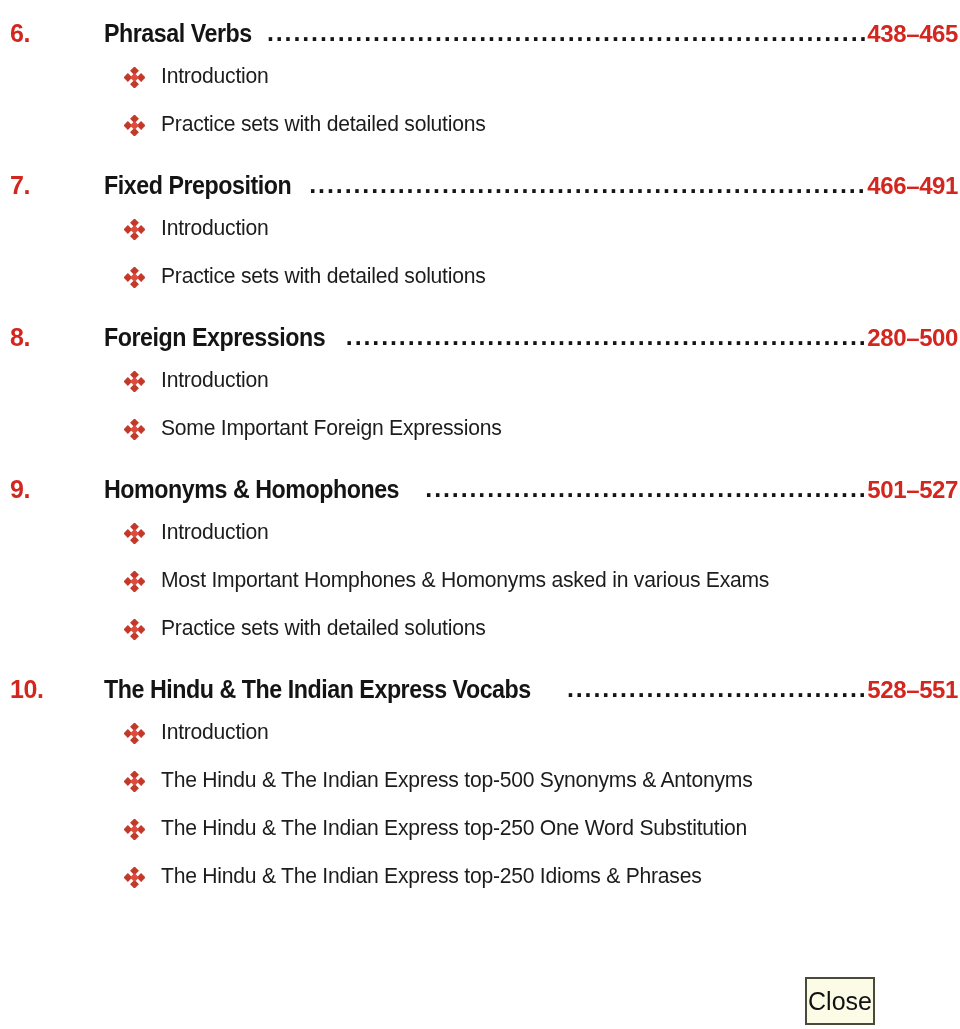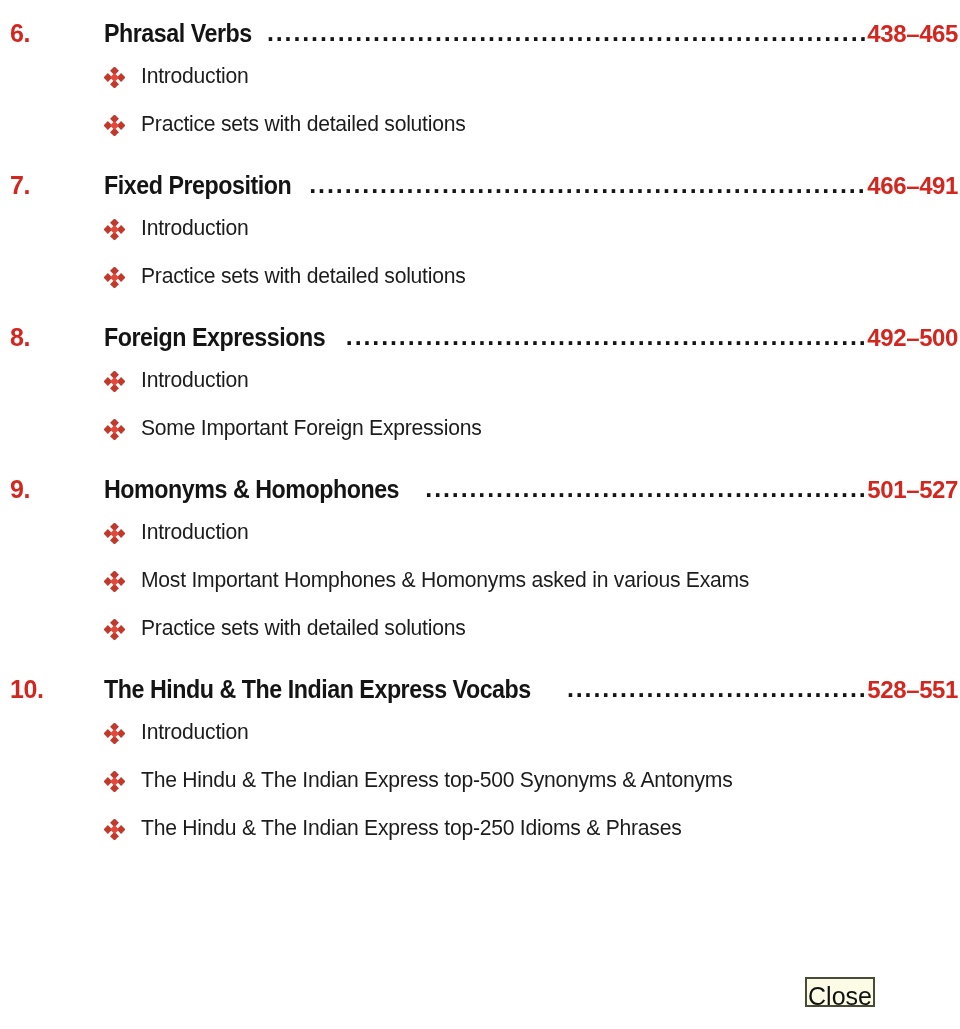--- a/index.html
+++ b/index.html
@@ -77,20 +77,21 @@
     font-stretch: condensed;
     margin-top: 20px;
   }
 
   
   .bullet-row {
     display: flex;
     align-items: center;
     padding-left: 104px;
     height: 48px;
+    margin-left: 20px;
   }
   .bullet-icon {
     flex: 0 0 auto;
     width: 21px;
     height: 21px;
     margin-right: 16px;
     position: relative;
     top: 1px;
   }
   .bullet-icon svg { display: block; }
@@ -107,21 +108,21 @@
   
   .chapter { margin-bottom: 4px; }
   .block + .block { margin-top: 4px; }
 
   
   #close-button {
     position: absolute;
     left: 805px;
     top: 977px;
     width: 70px;
-    height: 30px;
+    height: 48px;
     background: #FBFBE6;
     border: 2px solid #4a4a38;
     color: #111111;
     font-size: 25px;
     font-family: "Liberation Sans", "DejaVu Sans", sans-serif;
     line-height: 34px;
     text-align: center;
     cursor: pointer;
     padding: 0;
     letter-spacing: 0px;
@@ -193,21 +194,21 @@
           </svg>
         </span>
         <span class="bullet-text">Practice sets with detailed solutions</span>
       </div>
     </div>
     <div class="block">
       <div class="chapter">
         <span class="chapter-num">8.</span>
         <span class="chapter-title">Foreign Expressions</span>
         <span class="leader">...............................................................................................</span>
-        <span class="pages">492–500</span>
+        <span class="pages">280–500</span>
       </div>
       <div class="bullet-row">
         <span class="bullet-icon">
           <svg viewBox="0 0 24 24" width="21" height="21" aria-hidden="true">
             <rect x="8.4" y="0.8" width="7.2" height="7.2" transform="rotate(45 12 4.4)" fill="#C0392B"></rect>
             <rect x="0.8" y="8.4" width="7.2" height="7.2" transform="rotate(45 4.4 12)" fill="#C0392B"></rect>
             <rect x="16.0" y="8.4" width="7.2" height="7.2" transform="rotate(45 19.6 12)" fill="#C0392B"></rect>
             <rect x="8.4" y="16.0" width="7.2" height="7.2" transform="rotate(45 12 19.6)" fill="#C0392B"></rect>
             <rect x="8.4" y="8.4" width="7.2" height="7.2" transform="rotate(45 12 12)" fill="#E04A3A"></rect>
           </svg>
@@ -305,18 +306,30 @@
       <div class="bullet-row">
         <span class="bullet-icon">
           <svg viewBox="0 0 24 24" width="21" height="21" aria-hidden="true">
             <rect x="8.4" y="0.8" width="7.2" height="7.2" transform="rotate(45 12 4.4)" fill="#C0392B"></rect>
             <rect x="0.8" y="8.4" width="7.2" height="7.2" transform="rotate(45 4.4 12)" fill="#C0392B"></rect>
             <rect x="16.0" y="8.4" width="7.2" height="7.2" transform="rotate(45 19.6 12)" fill="#C0392B"></rect>
             <rect x="8.4" y="16.0" width="7.2" height="7.2" transform="rotate(45 12 19.6)" fill="#C0392B"></rect>
             <rect x="8.4" y="8.4" width="7.2" height="7.2" transform="rotate(45 12 12)" fill="#E04A3A"></rect>
           </svg>
         </span>
+        <span class="bullet-text">The Hindu &amp; The Indian Express top-250 One Word Substitution</span>
+      </div>
+      <div class="bullet-row">
+        <span class="bullet-icon">
+          <svg viewBox="0 0 24 24" width="21" height="21" aria-hidden="true">
+            <rect x="8.4" y="0.8" width="7.2" height="7.2" transform="rotate(45 12 4.4)" fill="#C0392B"></rect>
+            <rect x="0.8" y="8.4" width="7.2" height="7.2" transform="rotate(45 4.4 12)" fill="#C0392B"></rect>
+            <rect x="16.0" y="8.4" width="7.2" height="7.2" transform="rotate(45 19.6 12)" fill="#C0392B"></rect>
+            <rect x="8.4" y="16.0" width="7.2" height="7.2" transform="rotate(45 12 19.6)" fill="#C0392B"></rect>
+            <rect x="8.4" y="8.4" width="7.2" height="7.2" transform="rotate(45 12 12)" fill="#E04A3A"></rect>
+          </svg>
+        </span>
         <span class="bullet-text">The Hindu &amp; The Indian Express top-250 Idioms &amp; Phrases</span>
       </div>
     </div>
   </div>
 
 <button id="close-button">Close</button>
 
 </body></html>

